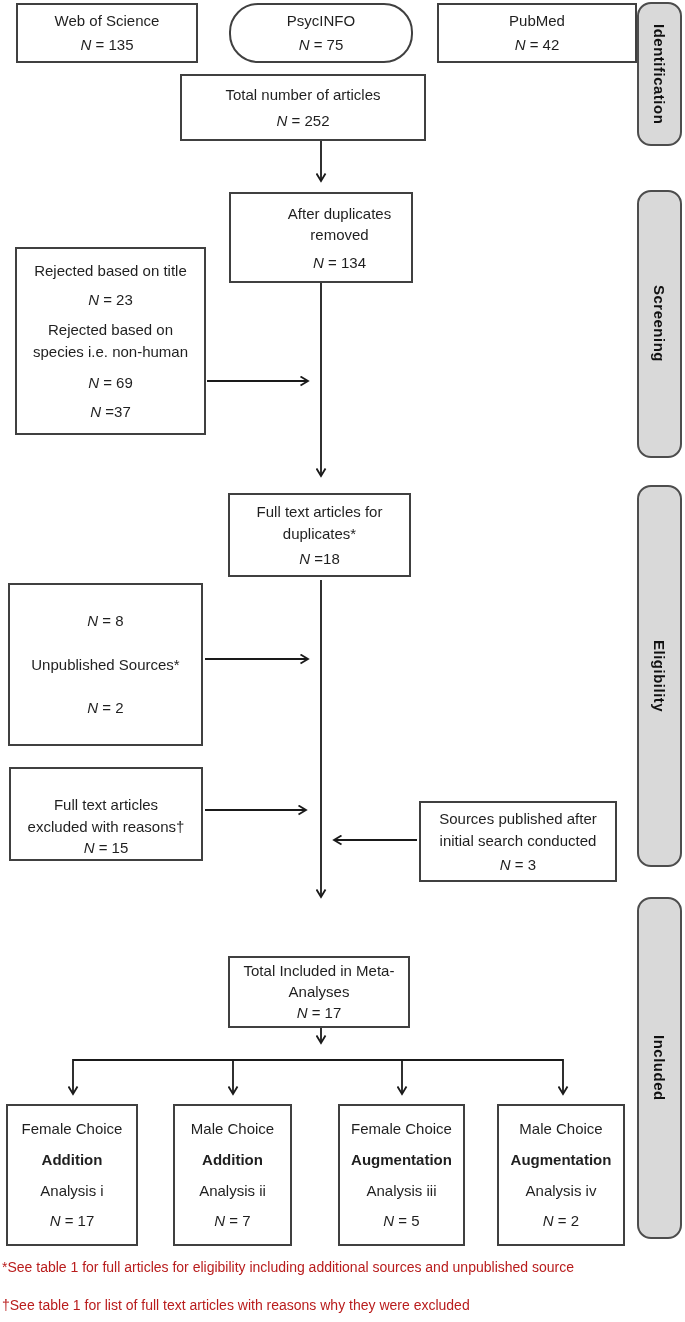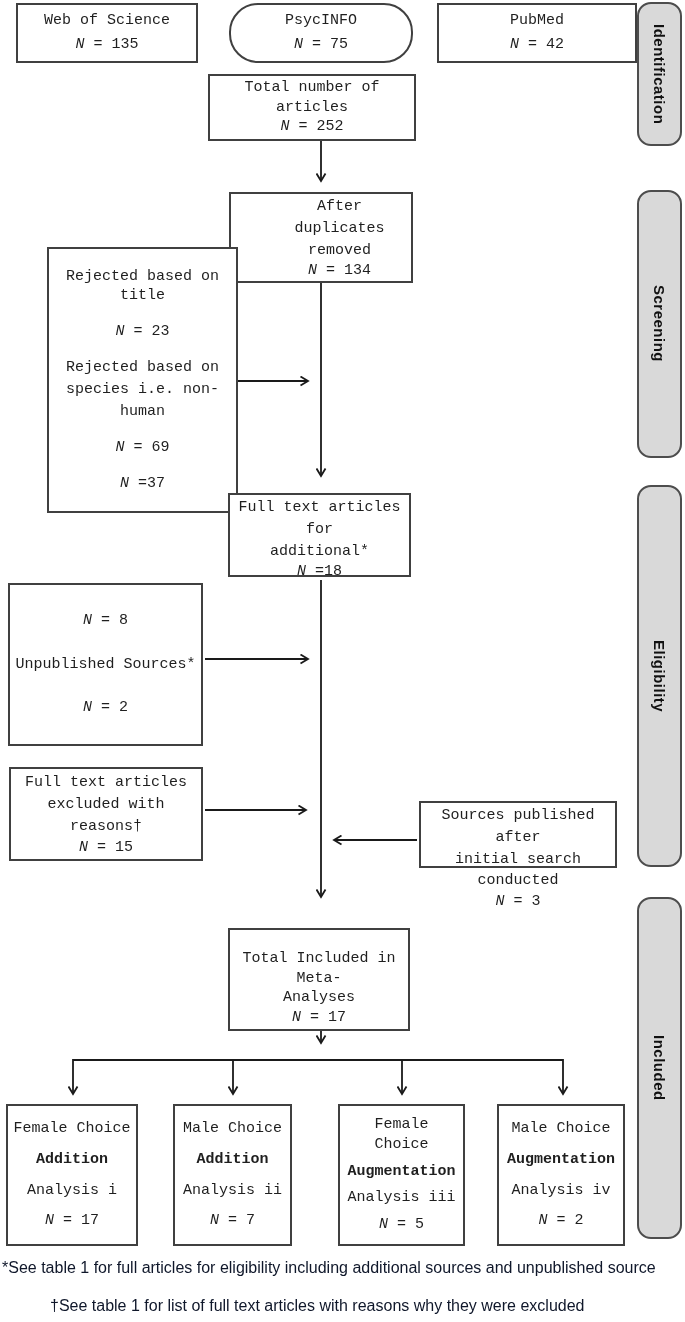--- a/index.html
+++ b/index.html
@@ -4,35 +4,35 @@
 <style>
   html,body{margin:0;padding:0;background:#fff;}
   .diagram{
     position:relative;width:685px;height:1322px;background:#ffffff;
     font-family:"Liberation Sans",sans-serif;color:#1f1f1f;overflow:hidden;
   }
   .box{
     position:absolute;box-sizing:border-box;background:#fff;
     border:2px solid var(--box-border,#404040);
     display:flex;flex-direction:column;align-items:center;justify-content:space-evenly;
-    text-align:center;font-size:15px;line-height:1.3;padding:2px 3px;font-family:Liberation Mono, monospace;
+    text-align:center;font-size:15px;line-height:1.3;padding:2px 3px;
   }
   .lines{line-height:1.45;}
   .nl i{font-style:italic;}
   .bold{font-weight:bold;}
   .stage{
     position:absolute;left:637px;width:45px;box-sizing:border-box;
     background:var(--stage-fill,#d9d9d9);border:2px solid #4d4d4d;border-radius:14px;
     display:flex;align-items:center;justify-content:center;
   }
   .stage span{
     writing-mode:vertical-rl;font-weight:bold;font-size:15px;letter-spacing:0.5px;color:#111;
   }
   .overlay{position:absolute;left:0;top:0;pointer-events:none;}
-  .footnote{position:absolute;left:2px;font-size:16px;color:#0f172a;white-space:nowrap;}
+  .footnote{position:absolute;left:2px;font-size:14px;color:#b91c1c;white-space:nowrap;}
 </style>
 </head>
 <body>
 
 <div class="diagram">
 
   <svg class="overlay" width="685" height="1322" viewBox="0 0 685 1322">
     <defs>
       <marker id="ah" viewBox="0 0 11 11" refX="9" refY="5.5" markerWidth="11" markerHeight="11" markerUnits="userSpaceOnUse" orient="auto-start-reverse">
         <path d="M1.5,1 L9,5.5 L1.5,10" fill="none" stroke="#1a1a1a" stroke-width="1.8"></path>
@@ -72,75 +72,75 @@
   </div>
   <div class="box" style="left:229px;top:3px;width:184px;height:60px;border-radius:29px;">
     <div>PsycINFO</div>
     <div class="nl"><i>N</i> <span>= 75</span></div>
   </div>
   <div class="box" style="left:437px;top:3px;width:200px;height:60px;">
     <div>PubMed</div>
     <div class="nl"><i>N</i> <span>= 42</span></div>
   </div>
 
-  <div class="box" style="left:208px;top:74px;width:208px;height:67px;">
+  <div class="box" style="left:180px;top:74px;width:246px;height:67px;">
     <div>Total number of articles</div>
     <div class="nl"><i>N</i> <span>= 252</span></div>
   </div>
 
   <div class="box" style="left:229px;top:192px;width:184px;height:91px;padding-left:40px;">
     <div class="lines">
       <div>After duplicates</div>
       <div>removed</div>
     </div>
     <div class="nl"><i>N</i> <span>= 134</span></div>
   </div>
 
-  <div class="box" style="left:15px;top:247px;width:191px;height:266px;margin-left:32px;">
+  <div class="box" style="left:15px;top:247px;width:191px;height:188px;">
     <div>Rejected based on title</div>
     <div class="nl"><i>N</i> <span>= 23</span></div>
     <div class="lines">
       <div>Rejected based on</div>
       <div>species i.e. non-human</div>
     </div>
     <div class="nl"><i>N</i> <span>= 69</span></div>
     <div class="nl"><i>N</i> <span>=37</span></div>
   </div>
 
   <div class="box" style="left:228px;top:493px;width:183px;height:84px;">
     <div class="lines">
       <div>Full text articles for</div>
-      <div>additional*</div>
+      <div>duplicates*</div>
     </div>
     <div class="nl"><i>N</i> <span>=18</span></div>
   </div>
 
   <div class="box" style="left:8px;top:583px;width:195px;height:163px;">
     <div class="nl"><i>N</i> <span>= 8</span></div>
     <div>Unpublished Sources*</div>
     <div class="nl"><i>N</i> <span>= 2</span></div>
   </div>
 
   <div class="box" style="left:9px;top:767px;width:194px;height:94px;justify-content:flex-end;">
     <div class="lines">
       <div>Full text articles</div>
       <div>excluded with reasons†</div>
     </div>
     <div class="nl"><i>N</i> <span>= 15</span></div>
   </div>
 
-  <div class="box" style="left:419px;top:801px;width:198px;height:67px;">
+  <div class="box" style="left:419px;top:801px;width:198px;height:81px;">
     <div class="lines">
       <div>Sources published after</div>
       <div>initial search conducted</div>
     </div>
     <div class="nl"><i>N</i> <span>= 3</span></div>
   </div>
 
-  <div class="box" style="left:228px;top:928px;width:182px;height:103px;justify-content:flex-end;">
+  <div class="box" style="left:228px;top:956px;width:182px;height:72px;">
     <div>Total Included in Meta-</div>
     <div>Analyses</div>
     <div class="nl"><i>N</i> <span>= 17</span></div>
   </div>
 
   <div class="box" style="left:6px;top:1104px;width:132px;height:142px;">
     <div>Female Choice</div>
     <div class="bold">Addition</div>
     <div>Analysis i</div>
     <div class="nl"><i>N</i> <span>= 17</span></div>
@@ -158,15 +158,15 @@
     <div class="nl"><i>N</i> <span>= 5</span></div>
   </div>
   <div class="box" style="left:497px;top:1104px;width:128px;height:142px;">
     <div>Male Choice</div>
     <div class="bold">Augmentation</div>
     <div>Analysis iv</div>
     <div class="nl"><i>N</i> <span>= 2</span></div>
   </div>
 
   <div class="footnote" style="top:1259px;">*See table 1 for full articles for eligibility including additional sources and unpublished source</div>
-  <div class="footnote" style="top:1297px;margin-left:48px;">†See table 1 for list of full text articles with reasons why they were excluded</div>
+  <div class="footnote" style="top:1297px;">†See table 1 for list of full text articles with reasons why they were excluded</div>
 
 </div>
 
 </body></html>

